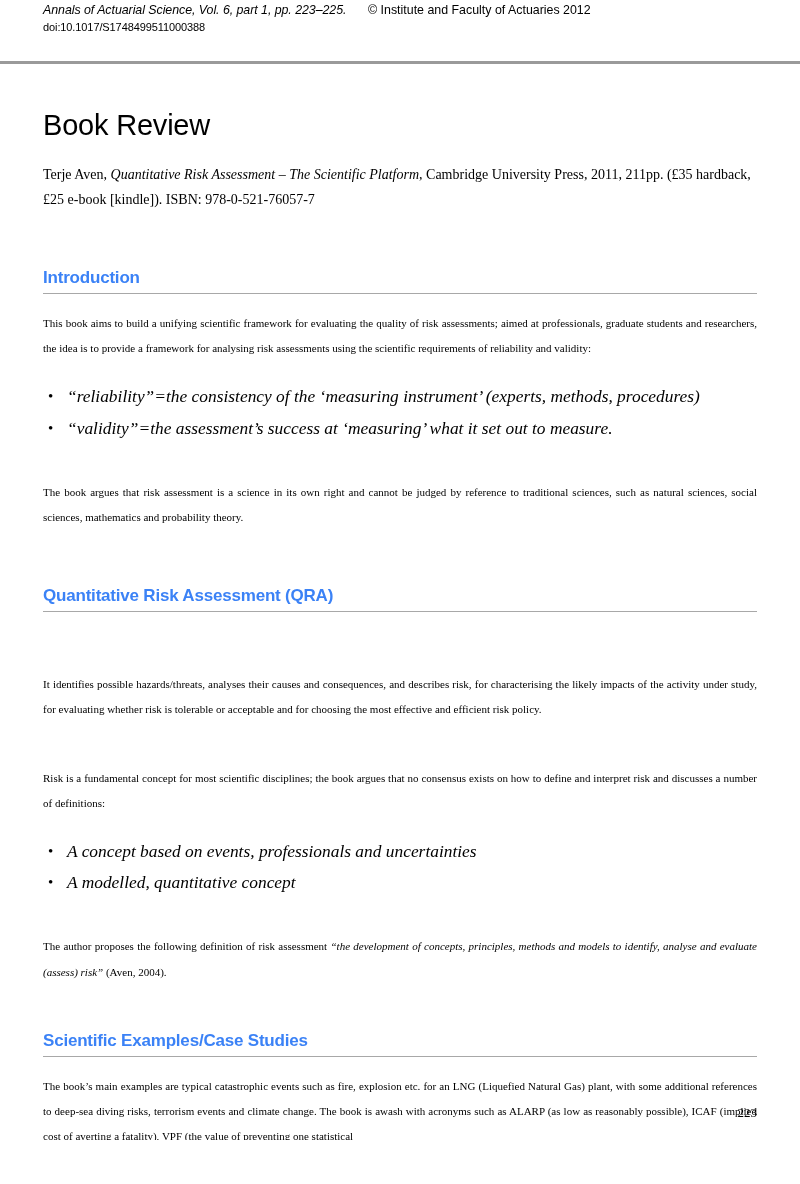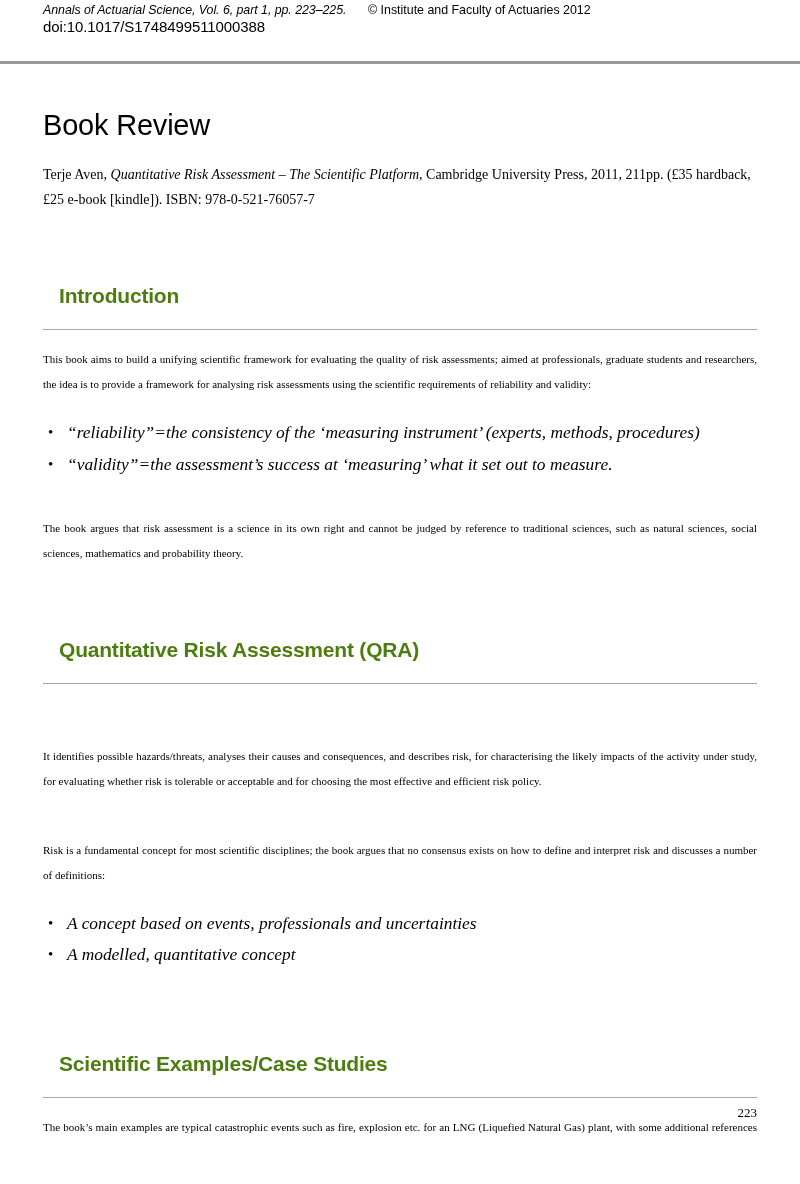--- a/index.html
+++ b/index.html
@@ -39,21 +39,21 @@
   }
   .runhead-copy {
     position: absolute;
     left: 325px;
     top: 0;
     font-style: normal;
   }
   .runhead-doi {
     display: block;
     font-style: normal;
-    font-size: 15px;
+    font-size: 11px;
     letter-spacing: -0.1px;
   }
 
   .top-rule {
     position: absolute;
     left: 0;
     top: 61px;
     width: 800px;
     height: 3px;
     background: #9a9a9a;
@@ -89,24 +89,24 @@
   
   .content {
     position: absolute;
     left: 43px;
     top: 268px;
     width: 714px;
   }
 
   h2.section {
     font-family: "Liberation Sans", sans-serif;
-    font-size: 21px;
+    font-size: 17px;
     font-weight: 700;
-    color: #4d7c0f;
-    margin: 16px;
+    color: #3b82f6;
+    margin: 0;
     padding: 0 0 5px 0;
     letter-spacing: -0.2px;
   }
   .sec-rule {
     width: 714px;
     height: 1px;
     background: #a8a8a8;
     margin: 0 0 17px 0;
   }
 
@@ -202,20 +202,21 @@
     <div class="gap-md"></div>
     <p class="body">It identifies possible hazards/threats, analyses their causes and consequences, and describes risk, for characterising the likely impacts of the activity under study, for evaluating whether risk is tolerable or acceptable and for choosing the most effective and efficient risk policy.</p>
     <div class="gap-md"></div>
     <p class="body">Risk is a fundamental concept for most scientific disciplines; the book argues that no consensus exists on how to define and interpret risk and discusses a number of definitions:</p>
     <div class="gap-sm"></div>
     <ul class="bullets">
       <li><span class="bdot">•</span><span>A concept based on events, professionals and uncertainties</span></li>
       <li><span class="bdot">•</span><span>A modelled, quantitative concept</span></li>
     </ul>
     <div class="gap-sm"></div>
+    <p class="body"><span>The author proposes the following definition of risk assessment </span><em>“the development of concepts, principles, methods and models to identify, analyse and evaluate (assess) risk”</em><span> (Aven, 2004).</span></p>
 
     <div class="gap-lg"></div>
 
     <h2 class="section">Scientific Examples/Case Studies</h2>
     <div class="sec-rule"></div>
     <p class="body">The book’s main examples are typical catastrophic events such as fire, explosion etc. for an LNG (Liquefied Natural Gas) plant, with some additional references to deep-sea diving risks, terrorism events and climate change. The book is awash with acronyms such as ALARP (as low as reasonably possible), ICAF (implied cost of averting a fatality), VPF (the value of preventing one statistical</p>
 
   </div>
 
   <div class="folio">223</div>

